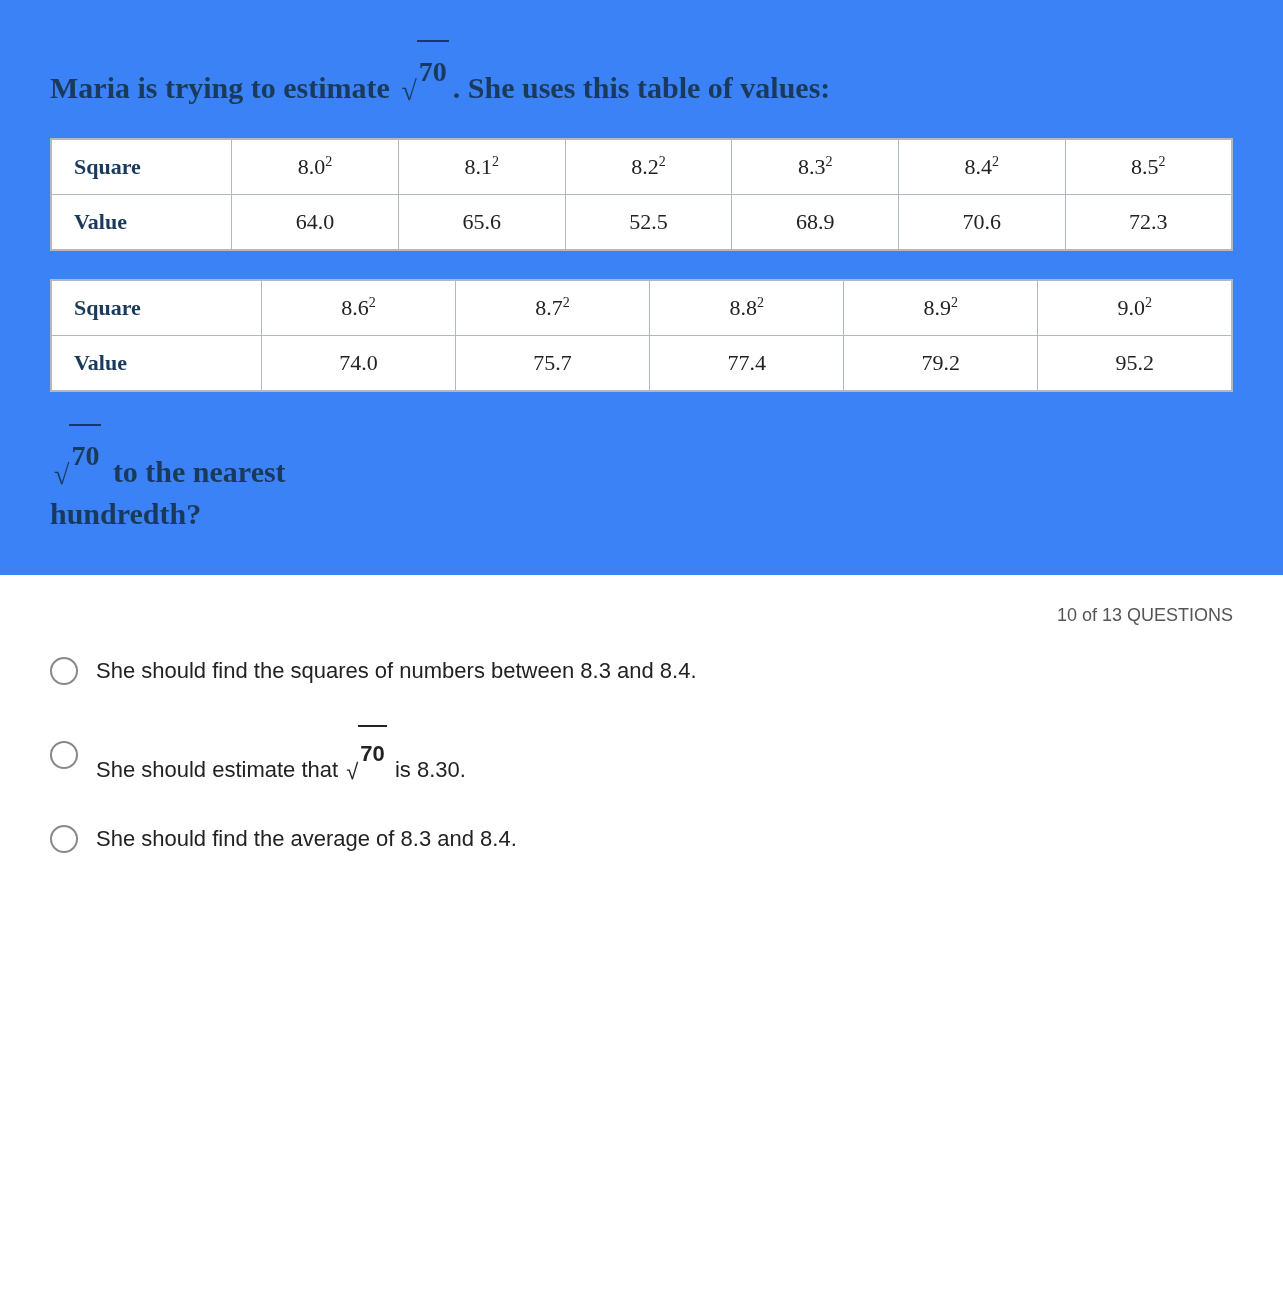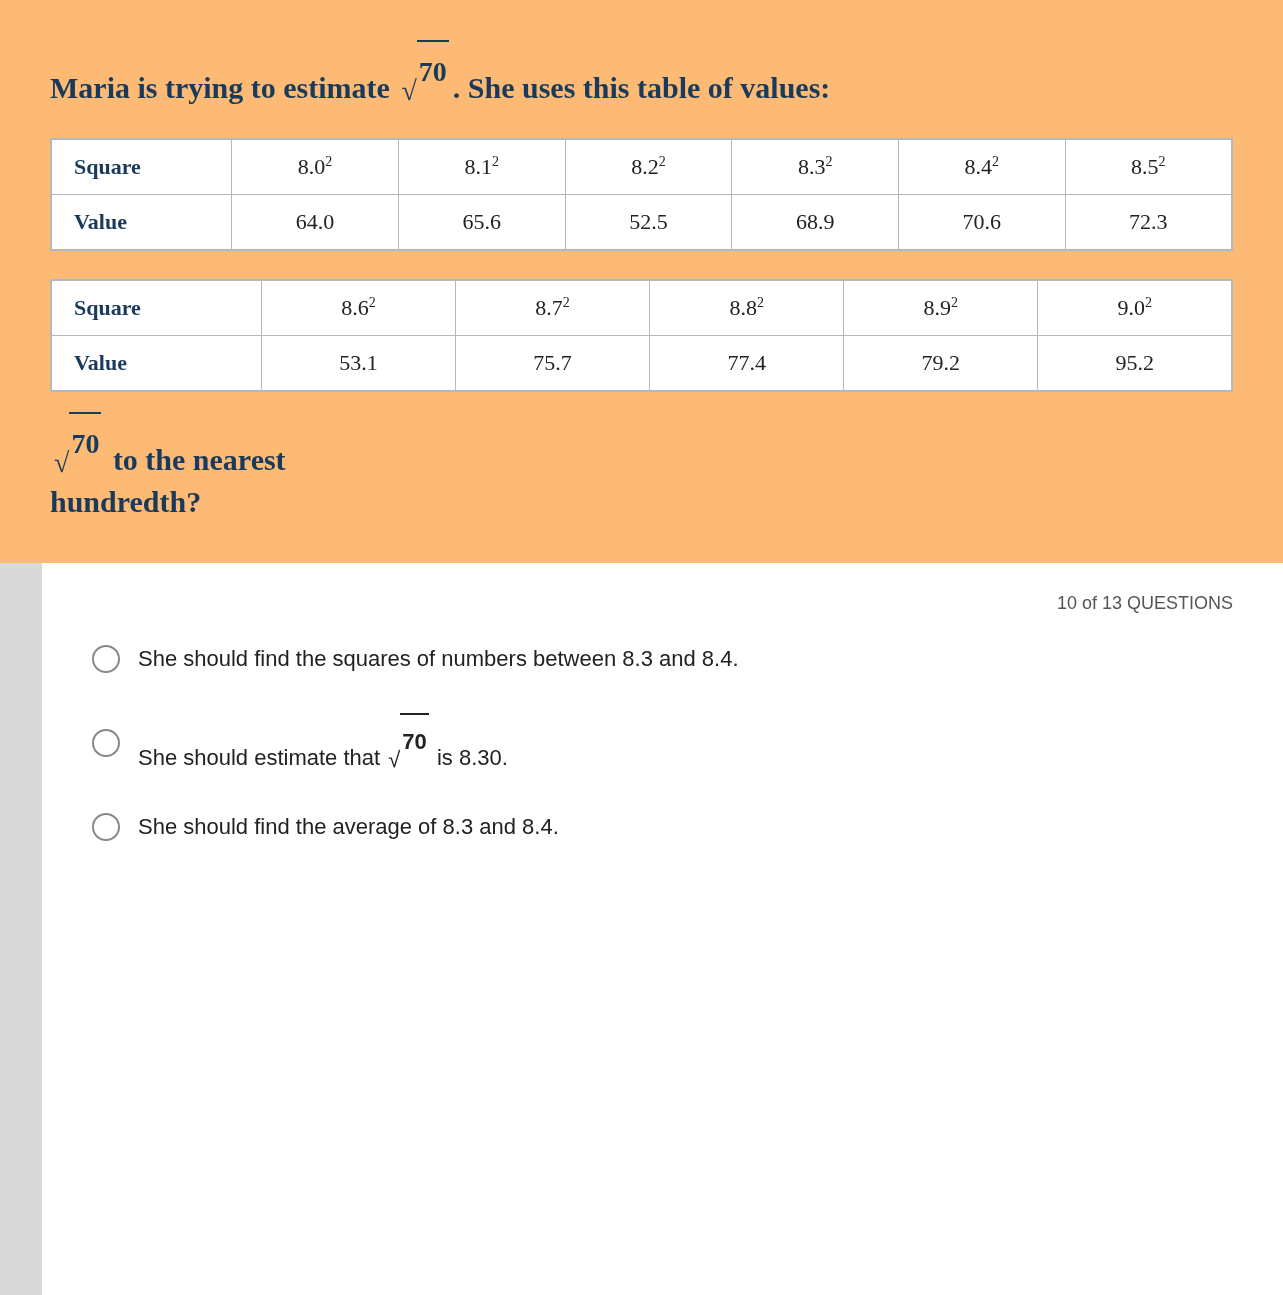--- a/index.html
+++ b/index.html
@@ -6,21 +6,21 @@
     body {
       width: 1283px;
       min-height: 1295px;
       background: #d9d9d9;
       font-family: Georgia, 'Times New Roman', serif;
       display: flex;
       flex-direction: column;
     }
 
     .question-area {
-      background: #fdba74;
+      background: #3b82f6;
       padding: 40px 50px 40px 50px;
       flex: 0 0 auto;
     }
 
     .problem-text {
       font-size: 30px;
       font-weight: bold;
       color: #1a3a5c;
       margin-bottom: 30px;
       line-height: 1.35;
@@ -47,21 +47,21 @@
       font-size: 28px;
       font-weight: bold;
       line-height: 1.1;
     }
 
     
     .tables-container {
       display: flex;
       flex-direction: column;
       gap: 28px;
-      margin-bottom: 20px;
+      margin-bottom: 32px;
     }
 
     table {
       border-collapse: collapse;
       width: 100%;
       background: white;
       border: 2px solid #b0b8c0;
     }
 
     td, th {
@@ -102,21 +102,20 @@
       margin: 0 4px;
     }
 
     
     .answer-area {
       background: #ffffff;
       flex: 1;
       padding: 30px 50px 50px 50px;
       display: flex;
       flex-direction: column;
-      margin-left: 42px;
     }
 
     .question-counter {
       text-align: right;
       font-size: 18px;
       color: #555;
       font-family: Arial, sans-serif;
       margin-bottom: 30px;
       font-weight: normal;
     }
@@ -203,21 +202,21 @@
           <tr>
         <td class="row-label"><strong>Square</strong></td>
         <td>8.6<span class="sup-text">2</span></td>
         <td>8.7<span class="sup-text">2</span></td>
         <td>8.8<span class="sup-text">2</span></td>
         <td>8.9<span class="sup-text">2</span></td>
         <td>9.0<span class="sup-text">2</span></td>
       </tr>
       <tr>
         <td class="row-label"><strong>Value</strong></td>
-        <td>53.1</td>
+        <td>74.0</td>
         <td>75.7</td>
         <td>77.4</td>
         <td>79.2</td>
         <td>95.2</td>
       </tr>
     </tbody>
       </table>
   </div>
 
   <div class="question-next">

